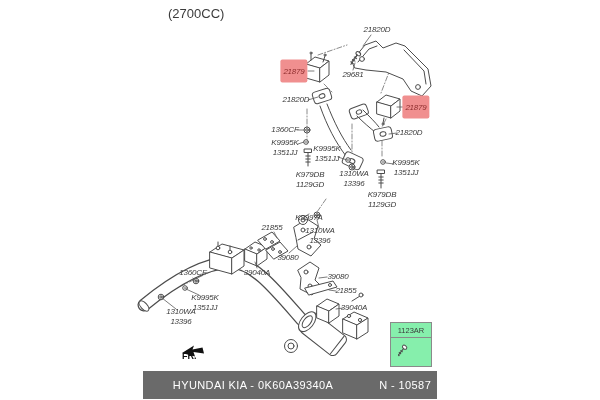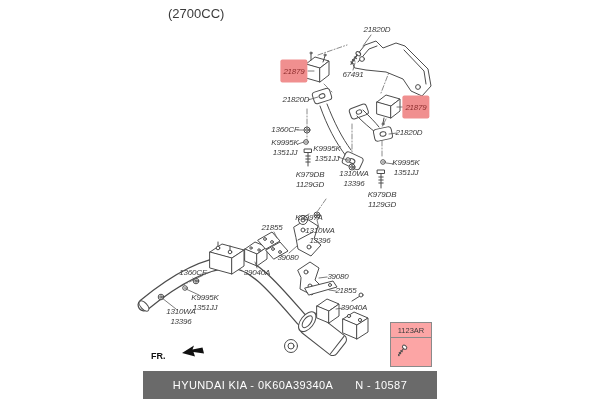--- a/index.html
+++ b/index.html
@@ -3,29 +3,29 @@
 <meta charset="utf-8">
 <style>
   html,body{margin:0;padding:0;background:#fff;}
   .stage{position:relative;width:600px;height:400px;background:#fff;overflow:hidden;
          font-family:"Liberation Sans", sans-serif;}
   .art{position:absolute;left:0;top:0;}
   .plabel{position:absolute;transform:translate(-50%,-50%);font-size:8px;line-height:9.5px;
           color:#3b3b3b;text-align:center;white-space:pre-line;letter-spacing:-0.2px;z-index:3;font-style:italic;}
   .plabel.hl{background:#f08f8f;color:#8f2f2f;padding:6px 3px;border-radius:2px;line-height:11px;}
   .engine{position:absolute;left:168px;top:6px;font-size:13px;color:#3b3b3b;z-index:3;}
-  .fr{position:absolute;left:151px;top:351px;font-size:9px;font-weight:bold;color:#111;z-index:3;}
+  .fr{position:absolute;left:182px;top:351px;font-size:9px;font-weight:bold;color:#111;z-index:3;}
   .inset{position:absolute;left:390px;top:322px;width:42px;height:45px;border:1px solid #8a8a8a;
-         background:#fca5a5;z-index:3;box-sizing:border-box;}
+         background:#86efac;z-index:3;box-sizing:border-box;}
   .inset .hd{height:14px;border-bottom:1px solid #8a8a8a;font-size:7.5px;color:#3b3b3b;
              display:flex;align-items:center;justify-content:center;}
   .inset .bd{height:29px;display:flex;align-items:center;justify-content:center;}
   .footer{position:absolute;left:143px;top:371px;width:294px;height:28px;background:#6a6a6a;
           display:flex;align-items:center;justify-content:center;gap:22px;z-index:3;}
-  .footer span{color:#fff;font-size:11px;letter-spacing:0.4px;white-space:nowrap;}
+  .footer span{color:#fff;font-size:11px;letter-spacing:0.4px;white-space:nowrap;margin-left:24px;}
 </style>
 </head>
 <body>
 
 <div class="stage">
 
   <svg class="art" width="600" height="400" viewBox="0 0 600 400">
     <g stroke="#4d4d4d" stroke-width="1" fill="none" stroke-linejoin="round" stroke-linecap="round">
 
       <g stroke="#7d7d7d" stroke-width="0.9" stroke-dasharray="5 2 1 2">
@@ -251,21 +251,21 @@
         <line x1="176" y1="309" x2="162" y2="298"></line>
       </g>
 
       <path d="M182,353 L194,345.5 L192.5,349.5 L202.5,347.5 L204,353.5 L193.5,352 L195,356.5 Z" fill="#111" stroke="none"></path>
     </g>
   </svg>
 
   <div class="engine">(2700CC)</div>
 
   <div class="plabel" style="left:377px;top:30px">21820D</div>
-  <div class="plabel" style="left:353px;top:75px">67491</div>
+  <div class="plabel" style="left:353px;top:75px">29681</div>
   <div class="plabel hl" style="left:294px;top:71px">21879</div>
   <div class="plabel hl" style="left:416px;top:107px">21879</div>
   <div class="plabel" style="left:296px;top:100px">21820D</div>
   <div class="plabel" style="left:285px;top:130px">1360CF</div>
   <div class="plabel" style="left:285px;top:147px">K9995K
 1351JJ</div>
   <div class="plabel" style="left:327px;top:153px">K9995K
 1351JJ</div>
   <div class="plabel" style="left:310px;top:179px">K979DB
 1129GD</div>

